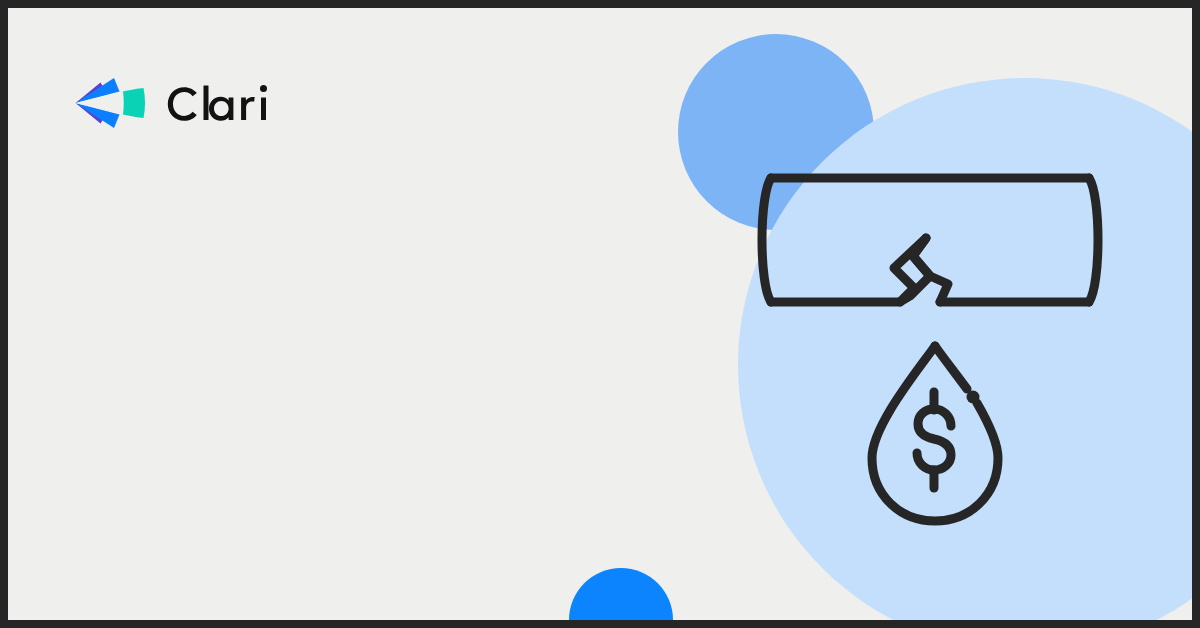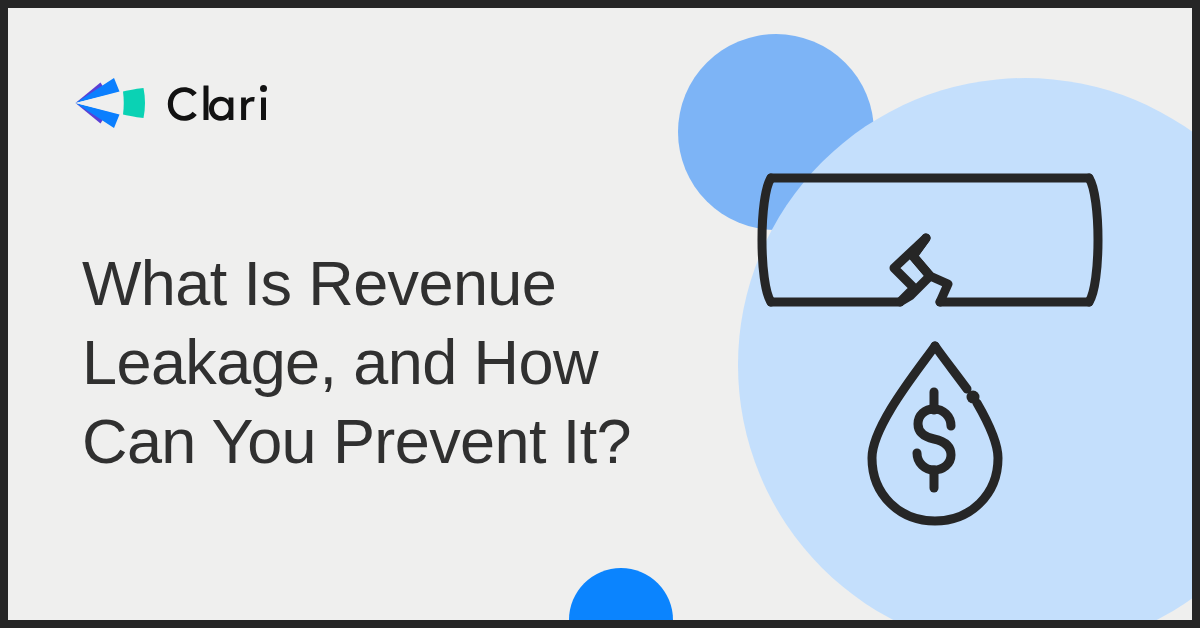--- a/index.html
+++ b/index.html
@@ -147,23 +147,20 @@
                    c0-4.4 2.3-6.7 6-6.7 0.7 0 1.4 0.1 2 0.2 l0.6-4.7
                    c-0.6-0.1-1.3-0.2-1.9-0.2 Z"></path>
 
           <rect x="101" y="21.5" width="5" height="22.6" rx="0.3"></rect>
 
           <circle cx="103.5" cy="12.6" r="3.5"></circle>
         </g>
       </svg>
     </div>
 
-    <h1 id="headline">What Is Revenue
-Leakage, and How
-Can You Prevent It?</h1>
 
     <svg id="illustration" viewBox="0 0 380 380">
       <g fill="none" stroke="#262626" stroke-width="9" stroke-linecap="round" stroke-linejoin="round">
 
         <path d="M23 20 C11 38 11 126 23 144"></path>
 
         <path d="M23 20 L341 20"></path>
 
         <path d="M341 20 C353 38 353 126 341 144"></path>
 

